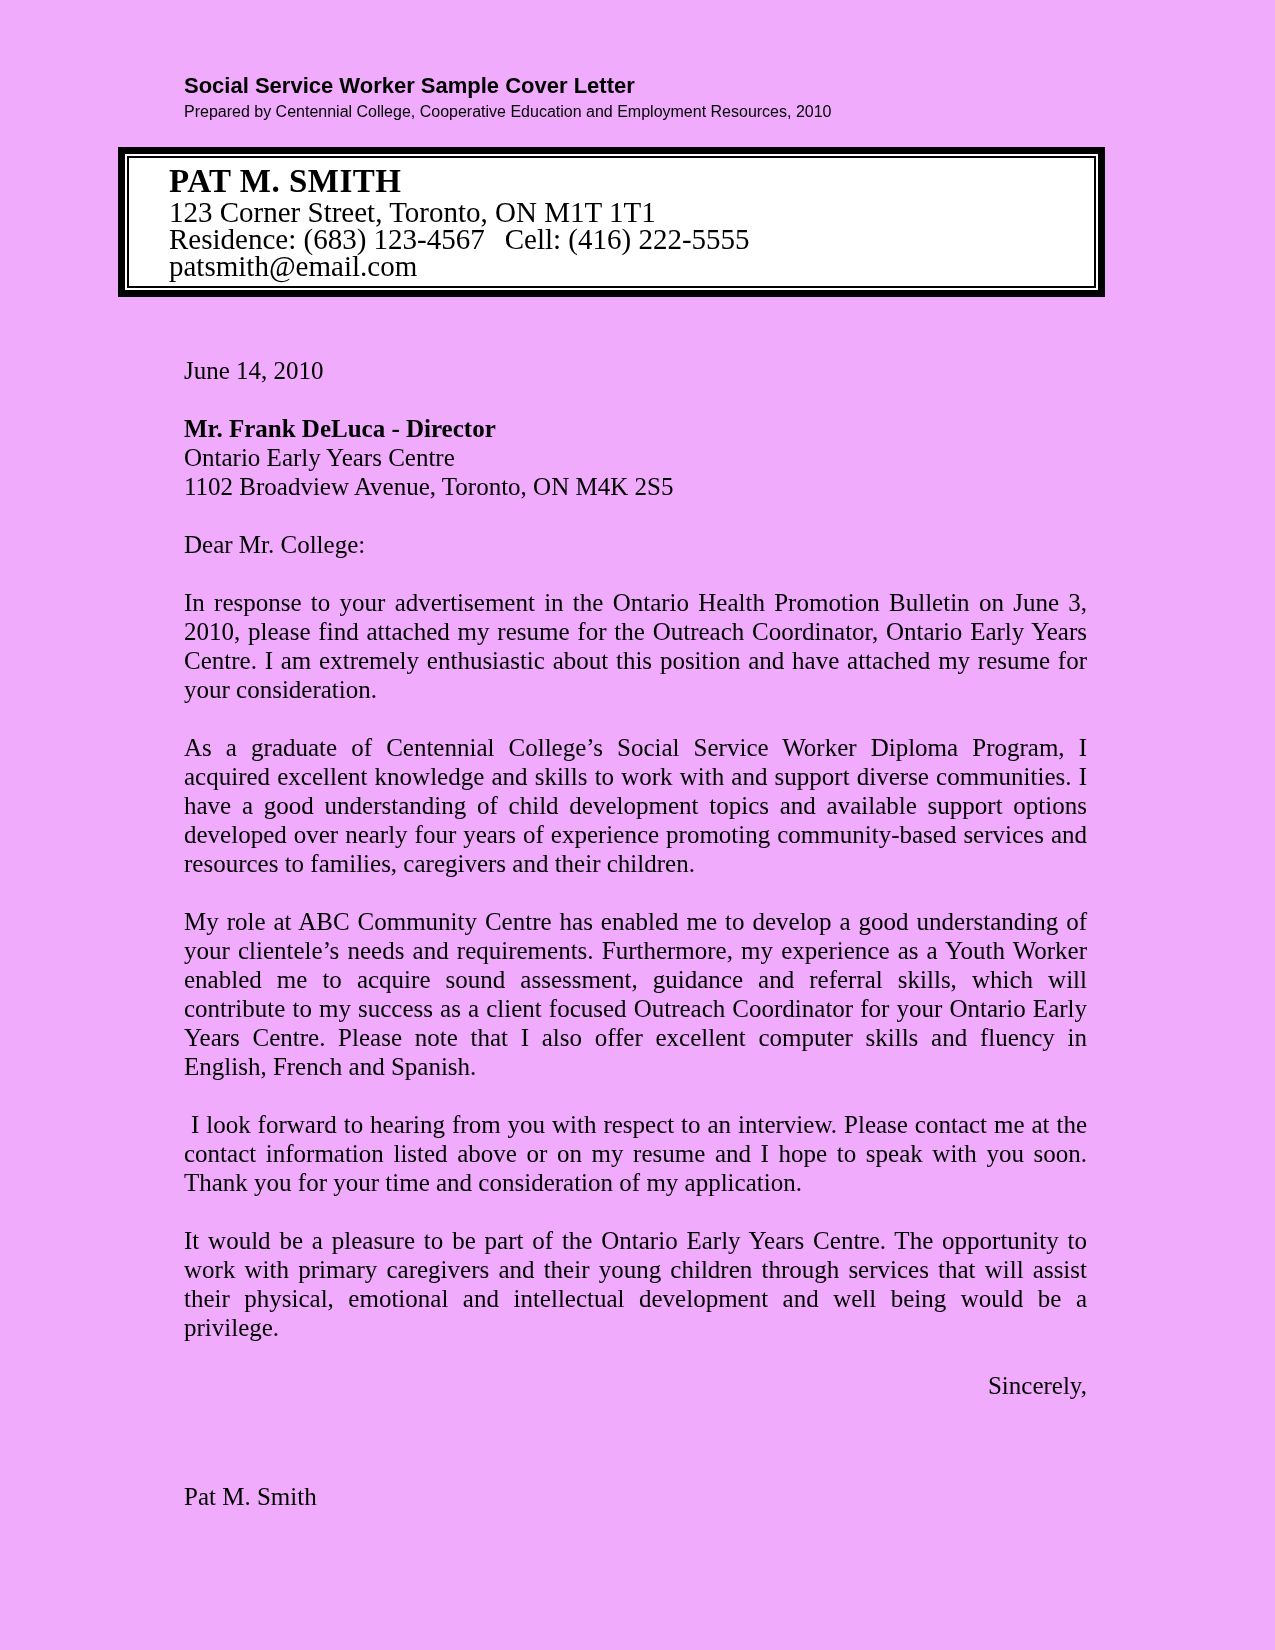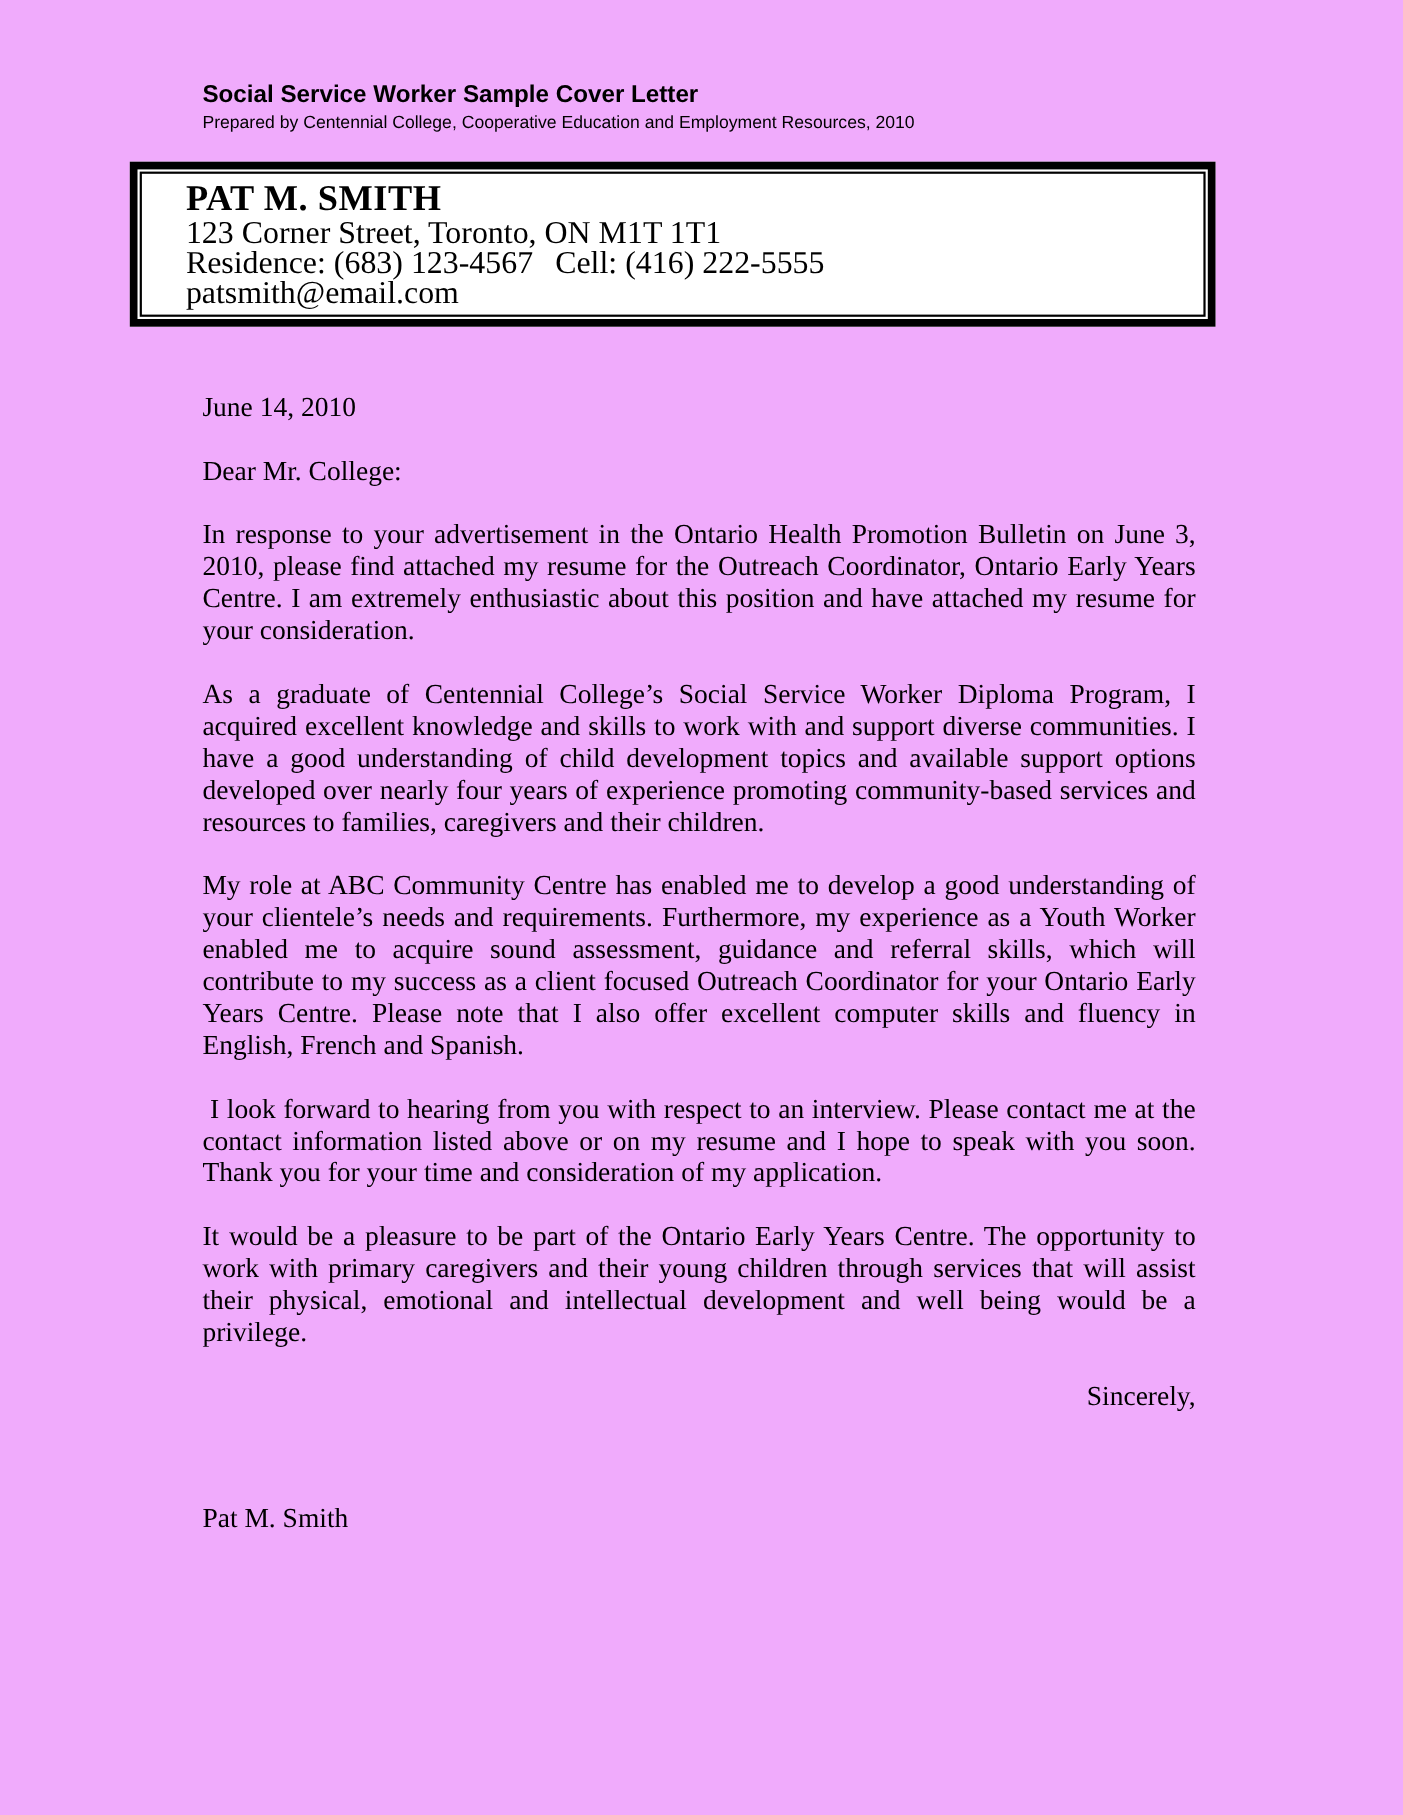--- a/index.html
+++ b/index.html
@@ -102,20 +102,25 @@
         <span>Residence: (683) 123-4567</span><span class="phone-gap"></span><span>Cell: (416) 222-5555</span>
       </div>
       <div class="lh-line">patsmith@email.com</div>
     </div>
   </section>
 
   <main class="letter">
 
     <p>June 14, 2010</p>
 
+    <div class="block">
+      <div class="bold">Mr. Frank DeLuca - Director</div>
+      <div>Ontario Early Years Centre</div>
+      <div>1102 Broadview Avenue, Toronto, ON M4K 2S5</div>
+    </div>
 
     <p>Dear Mr. College:</p>
 
     <p class="justify">In response to your advertisement in the Ontario Health Promotion Bulletin on June 3, 2010, please find attached my resume for the Outreach Coordinator, Ontario Early Years Centre. I am extremely enthusiastic about this position and have attached my resume for your consideration.</p>
 
     <p class="justify">As a graduate of Centennial College’s Social Service Worker Diploma Program, I acquired excellent knowledge and skills to work with and support diverse communities. I have a good understanding of child development topics and available support options developed over nearly four years of experience promoting community-based services and resources to families, caregivers and their children.</p>
 
     <p class="justify">My role at ABC Community Centre has enabled me to develop a good understanding of your clientele’s needs and requirements. Furthermore, my experience as a Youth Worker enabled me to acquire sound assessment, guidance and referral skills, which will contribute to my success as a client focused Outreach Coordinator for your Ontario Early Years Centre. Please note that I also offer excellent computer skills and fluency in English, French and Spanish.</p>
 
     <p class="justify lead-space"> I look forward to hearing from you with respect to an interview. Please contact me at the contact information listed above or on my resume and I hope to speak with you soon. Thank you for your time and consideration of my application.</p>

